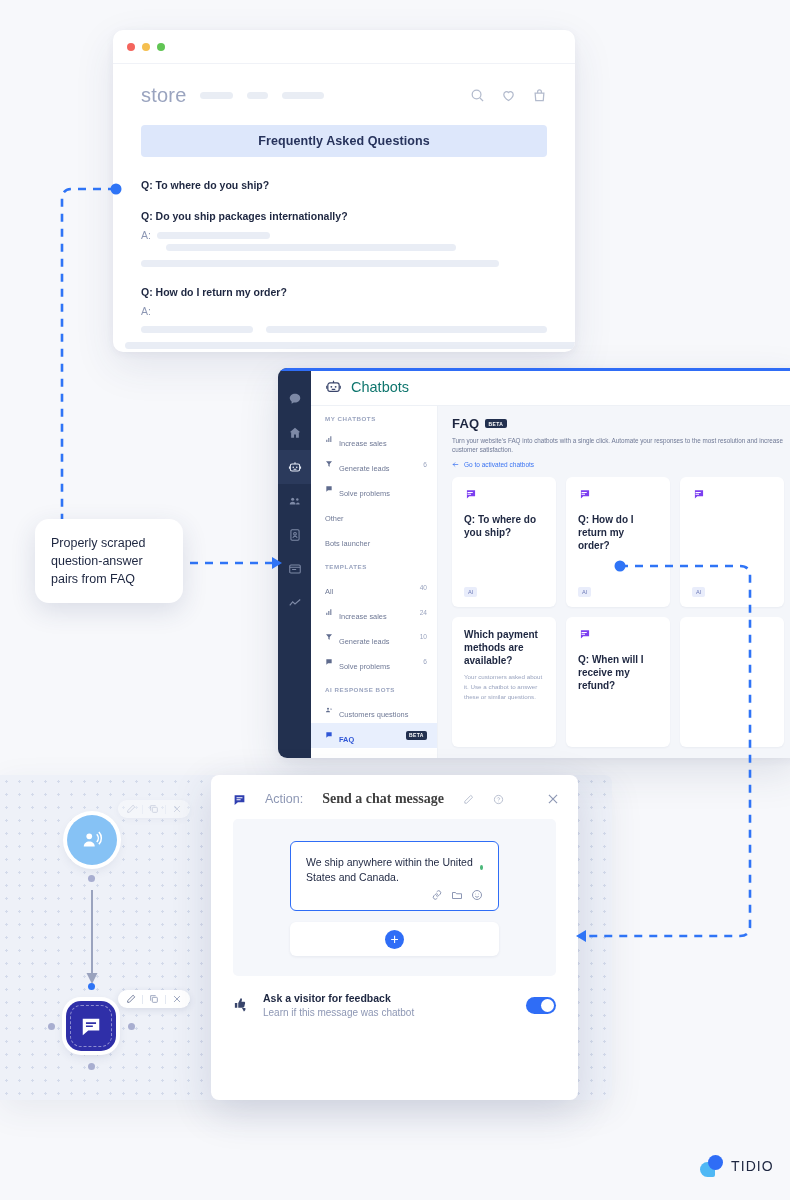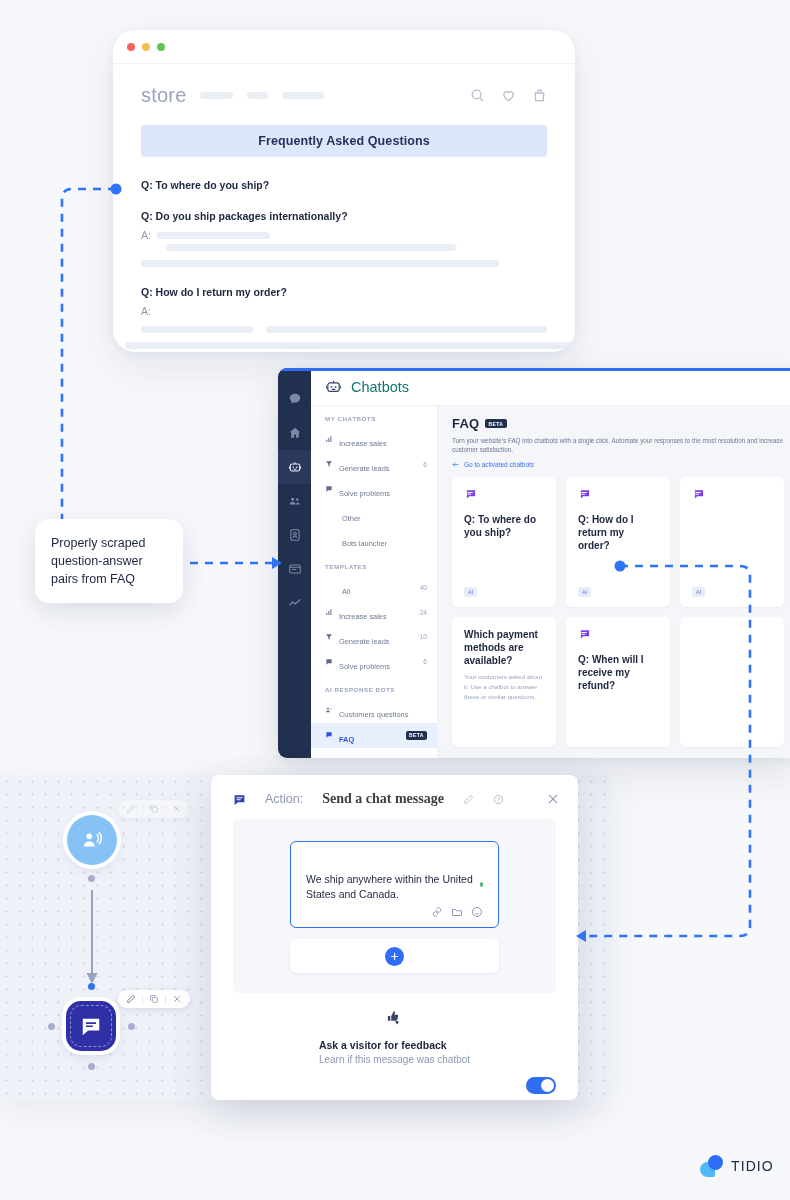--- a/index.html
+++ b/index.html
@@ -10,21 +10,21 @@
     overflow: hidden;
   }
   #stage { position: relative; width: 790px; height: 1200px; background: #f7f8fb; }
 
   
   #wires { position: absolute; inset: 0; width: 790px; height: 1200px; pointer-events: none; z-index: 40; }
 
   
   .browser {
     position: absolute; left: 113px; top: 30px; width: 462px; height: 322px;
-    background: #ffffff; border-radius: 22px;
+    background: #ffffff; border-radius: 10px;
     box-shadow: 0 14px 40px rgba(45,58,104,.10), 0 2px 8px rgba(45,58,104,.06);
     overflow: hidden; z-index: 10;
   }
   .browser-bar { height: 34px; border-bottom: 1px solid #f0f2f7; display: flex; align-items: center; padding-left: 14px; gap: 7px; }
   .dot { width: 8px; height: 8px; border-radius: 50%; }
   .dot.r { background: #f4655d; } .dot.y { background: #f5bf4f; } .dot.g { background: #61c554; }
 
   .store-head { display: flex; align-items: center; padding: 20px 28px 0 28px; }
   .store-logo { font-size: 20px; color: #9aa4bf; letter-spacing: .2px; font-weight: 400; }
   .nav-stub { height: 7px; border-radius: 4px; background: #e9edf4; margin-left: 14px; }
@@ -62,21 +62,21 @@
   .apptitle .tname { font-size: 14.5px; color: #0f766e; font-weight: 400; }
   .appbody { flex: 1; display: flex; min-height: 0; }
 
   .side { width: 127px; border-right: 1px solid #eef1f6; padding: 9px 0 0 0; background: #fff; }
   .side-group { font-size: 6.2px; letter-spacing: .55px; color: #9aa4bf; font-weight: 700; padding: 0 0 5px 14px; text-transform: uppercase; }
   .side-group.sp { margin-top: 12px; }
   .side-item { display: flex; align-items: center; gap: 6px; padding: 3.4px 10px 3.4px 14px; font-size: 7.4px; color: #6d7governor; color: #6e7895; }
   .side-item .si { width: 8px; height: 8px; color: #5f6b8d; flex: none; display: block; }
   .side-item .lbl { flex: 1; white-space: nowrap; overflow: hidden; text-overflow: ellipsis; margin-top: 9px; }
   .side-item .cnt { font-size: 6.6px; color: #9aa4bf; }
-  .side-item.noicon { padding-left: 31px; }
+  .side-item.noicon { padding-left: 14px; }
   .side-item.active { background: #e8effd; color: #2f56d6; }
   .side-item.active .si { color: #2f56d6; }
   .side-item.active .lbl { font-weight: 700; }
   .badge-beta { background: #22304f; color: #fff; font-size: 5px; font-weight: 700; letter-spacing: .4px; padding: 1.6px 3.2px; border-radius: 2px; }
 
   .content { flex: 1; background: #f4f6fa; min-width: 0; display: flex; flex-direction: column; }
   .c-head { padding: 10px 14px 9px 14px; }
   .c-title { display: flex; align-items: center; gap: 6px; }
   .c-title h2 { font-size: 13px; color: #1d2640; font-weight: 700; letter-spacing: .2px; }
   .c-desc { font-size: 6.3px; color: #6e7895; line-height: 1.5; margin-top: 5px; max-width: 420px; }
@@ -117,27 +117,27 @@
   }
   .dlg-head { display: flex; align-items: center; gap: 19px; padding: 16px 18px 12px 22px; }
   .dlg-head .mico { width: 13px; height: 13px; color: #2f3fb0; flex: none; }
   .dlg-head .t1 { font-size: 12.5px; color: #8d97b4; }
   .dlg-head .t2 { font-size: 14px; color: #404040; font-weight: 700; font-family: Liberation Serif, serif; }
   .dlg-head .hi { width: 11px; height: 11px; color: #b3bbcd; display: block; }
   .dlg-head .close { margin-left: auto; width: 14px; height: 14px; color: #8d97b4; display: block; }
   .dlg-canvas { margin: 0 22px; background: #f5f7fb; border-radius: 5px; padding: 22px 0 20px 0; flex: none; }
   .bubble { width: 209px; margin: 0 auto; background: #fff; border: 1.6px solid #2f6df6; border-radius: 6px; padding: 13px 15px 9px 15px; }
   .bubble .btext { font-size: 10.5px; color: #1d2640; line-height: 1.45; }
-  .bubble .brow { display: flex; align-items: flex-start; margin-top: 17px; }
+  .bubble .brow { display: flex; align-items: flex-start; }
   .bubble .gdot { width: 5px; height: 5px; border-radius: 50%; background: #4cb87a; margin-left: auto; margin-top: 10px; }
   .bubble .tools { display: flex; justify-content: flex-end; gap: 8px; margin-top: 4px; }
   .bubble .tools svg { width: 12px; height: 12px; color: #8d97b4; display: block; }
   .addrow { width: 209px; margin: 11px auto 0 auto; background: #fff; border-radius: 6px; height: 34px; display: flex; align-items: center; justify-content: center; box-shadow: 0 1px 3px rgba(45,58,104,.08); }
   .plus { width: 19px; height: 19px; border-radius: 50%; background: #2f6df6; color: #fff; display: flex; align-items: center; justify-content: center; font-size: 14px; line-height: 1; font-weight: 400; }
-  .feedback { display: flex; align-items: center; gap: 12px; padding: 16px 22px 0 22px; flex-direction: column; }
+  .feedback { display: flex; align-items: center; gap: 12px; padding: 16px 22px 0 22px; }
   .feedback .fico { width: 18px; height: 18px; color: #39456b; flex: none; }
   .feedback .ftitle { font-size: 10.5px; font-weight: 700; color: #1d2640; }
   .feedback .fsub { font-size: 10px; color: #8d97b4; margin-top: 3px; }
   .toggle { margin-left: auto; width: 30px; height: 17px; border-radius: 9px; background: #2f6df6; position: relative; }
   .toggle .knob { position: absolute; right: 2px; top: 2px; width: 13px; height: 13px; border-radius: 50%; background: #fff; }
 
   
   .callout {
     position: absolute; left: 35px; top: 519px; width: 148px; padding: 15px 16px;
     background: #fff; border-radius: 14px; box-shadow: 0 8px 26px rgba(45,58,104,.14);

